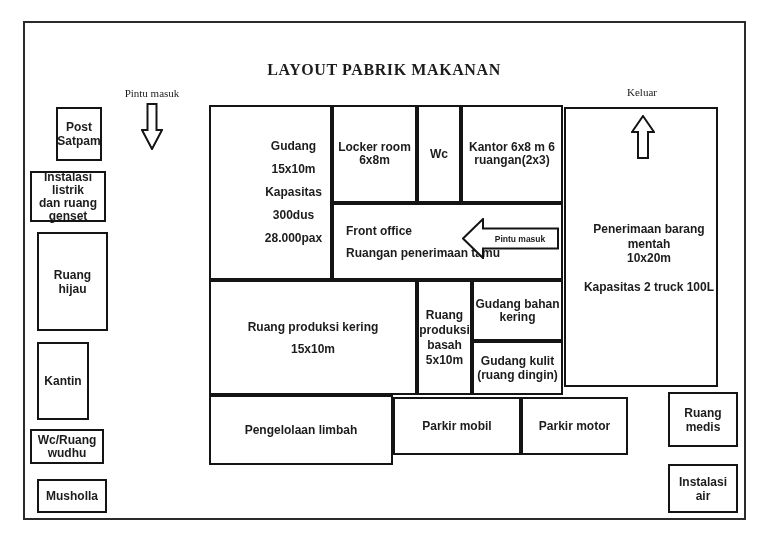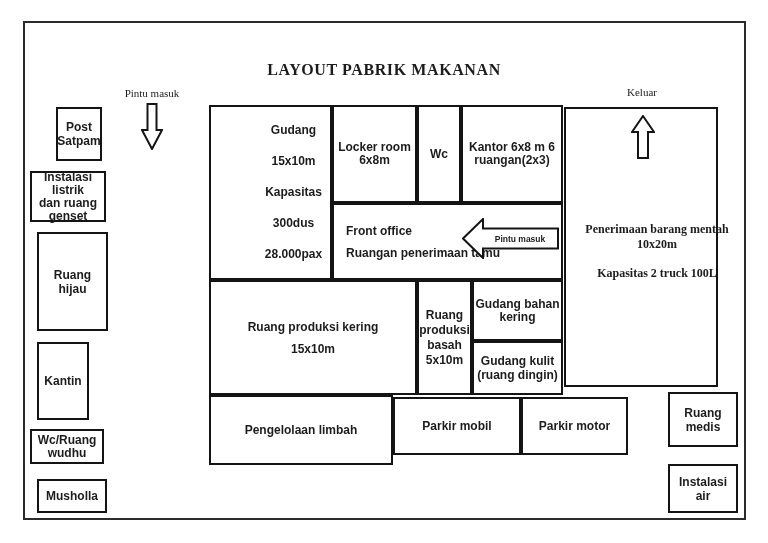--- a/index.html
+++ b/index.html
@@ -80,24 +80,23 @@
     height: 100%;
     display: flex;
     align-items: center;
     justify-content: center;
     font-weight: bold;
     font-size: 8.5px;
     color: #1c1c1c;
   }
   .penerimaan-text {
     position: absolute;
-    left: 16px;
+    left: 8px;
     top: 113px;
     width: 100%;
-    font-family: Liberation Serif, serif;
   }
 </style>
 </head>
 <body>
 
 <div class="page">
 
   <div class="frame"></div>
 
   <div class="title">LAYOUT PABRIK MAKANAN</div>
@@ -133,21 +132,21 @@
 
   <div class="room" style="left:30px; top:429px; width:74px; height:35px; line-height:13px;">
     <span class="room-label">Wc/Ruang
 wudhu</span>
   </div>
 
   <div class="room" style="left:37px; top:479px; width:70px; height:34px;">
     <span class="room-label">Musholla</span>
   </div>
 
-  <div class="room" style="left:209px; top:105px; width:123px; height:175px; line-height:31px;padding-left:46px;">
+  <div class="room" style="left:209px; top:105px; width:123px; height:175px; line-height:23px;padding-left:46px;">
     <span class="room-label">Gudang 15x10m
 Kapasitas 300dus
 28.000pax</span>
   </div>
 
   <div class="room" style="left:332px; top:105px; width:85px; height:98px; line-height:13px;">
     <span class="room-label">Locker room
 6x8m</span>
   </div>
 

